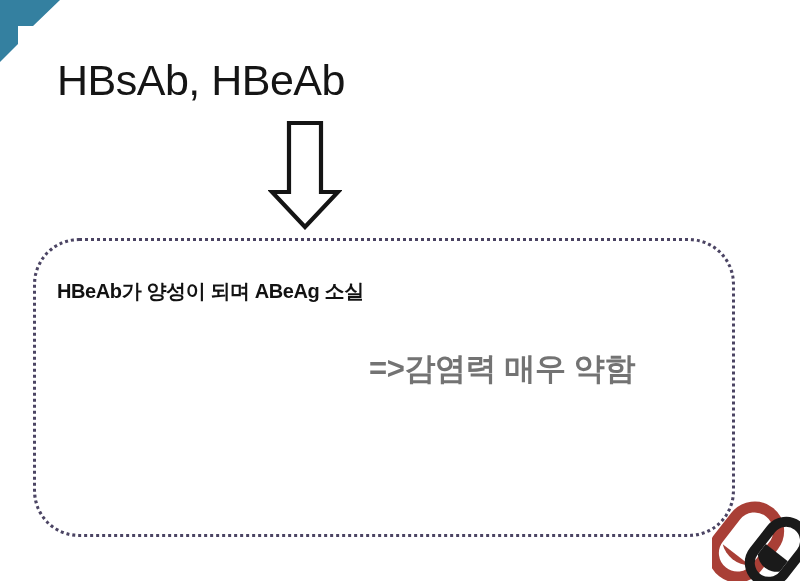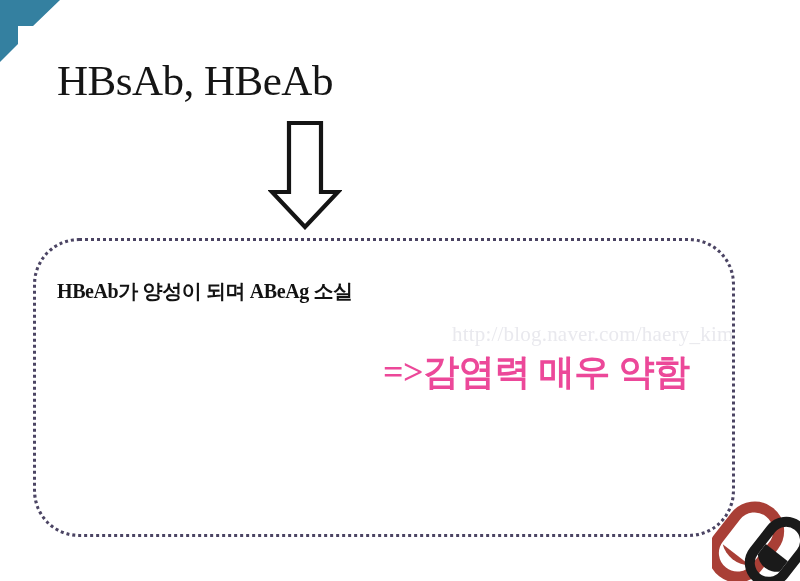--- a/index.html
+++ b/index.html
@@ -11,21 +11,20 @@
   body {
     font-family: "Liberation Sans", "DejaVu Sans", sans-serif;
   }
 
   #slide {
     position: relative;
     width: 800px;
     height: 581px;
     background: #ffffff;
     overflow: hidden;
-    font-family: Liberation Serif, serif;
   }
 
   
   .corner-deco {
     position: absolute;
     left: 0;
     top: 0;
     width: 60px;
     height: 64px;
     pointer-events: none;
@@ -72,25 +71,25 @@
     left: 57px;
     top: 278px;
     font-size: 20px;
     font-weight: 700;
     color: #121212;
     letter-spacing: -0.4px;
     white-space: nowrap;
   }
   .body-line-2 {
     position: absolute;
-    left: 383px;
+    left: 369px;
     top: 348px;
-    font-size: 36px;
+    font-size: 31px;
     font-weight: 700;
-    color: #ec4899;
+    color: #737373;
     letter-spacing: -0.4px;
     white-space: nowrap;
   }
 
   
   .watermark {
     position: absolute;
     left: 452px;
     top: 322px;
     font-size: 21px;
@@ -121,21 +120,20 @@
   </svg>
 
   <div class="slide-title">HBsAb, HBeAb</div>
 
   <svg class="block-arrow" viewBox="0 0 74 110" aria-hidden="true">
     <polygon points="21,3 53,3 53,72 70,72 37,107 4,72 21,72" fill="#ffffff" stroke="#141414" stroke-width="4.2" stroke-linejoin="miter"></polygon>
   </svg>
 
   <div class="dotted-box"></div>
 
-  <div class="watermark">http://blog.naver.com/haery_kim</div>
 
   <div class="body-line-1">HBeAb가 양성이 되며 ABeAg 소실</div>
 
   <div class="body-line-2">=&gt;감염력 매우 약함</div>
 
   <svg class="pill-logo" viewBox="0 0 90 90" aria-hidden="true">
 
     <g transform="rotate(38 34 50)">
       <rect x="10" y="12" width="48" height="76" rx="24" ry="24" fill="none" stroke="#a93f36" stroke-width="11"></rect>
       <path d="M 17 66 A 24 20 0 0 0 51 66 Z" fill="#a93f36"></path>

